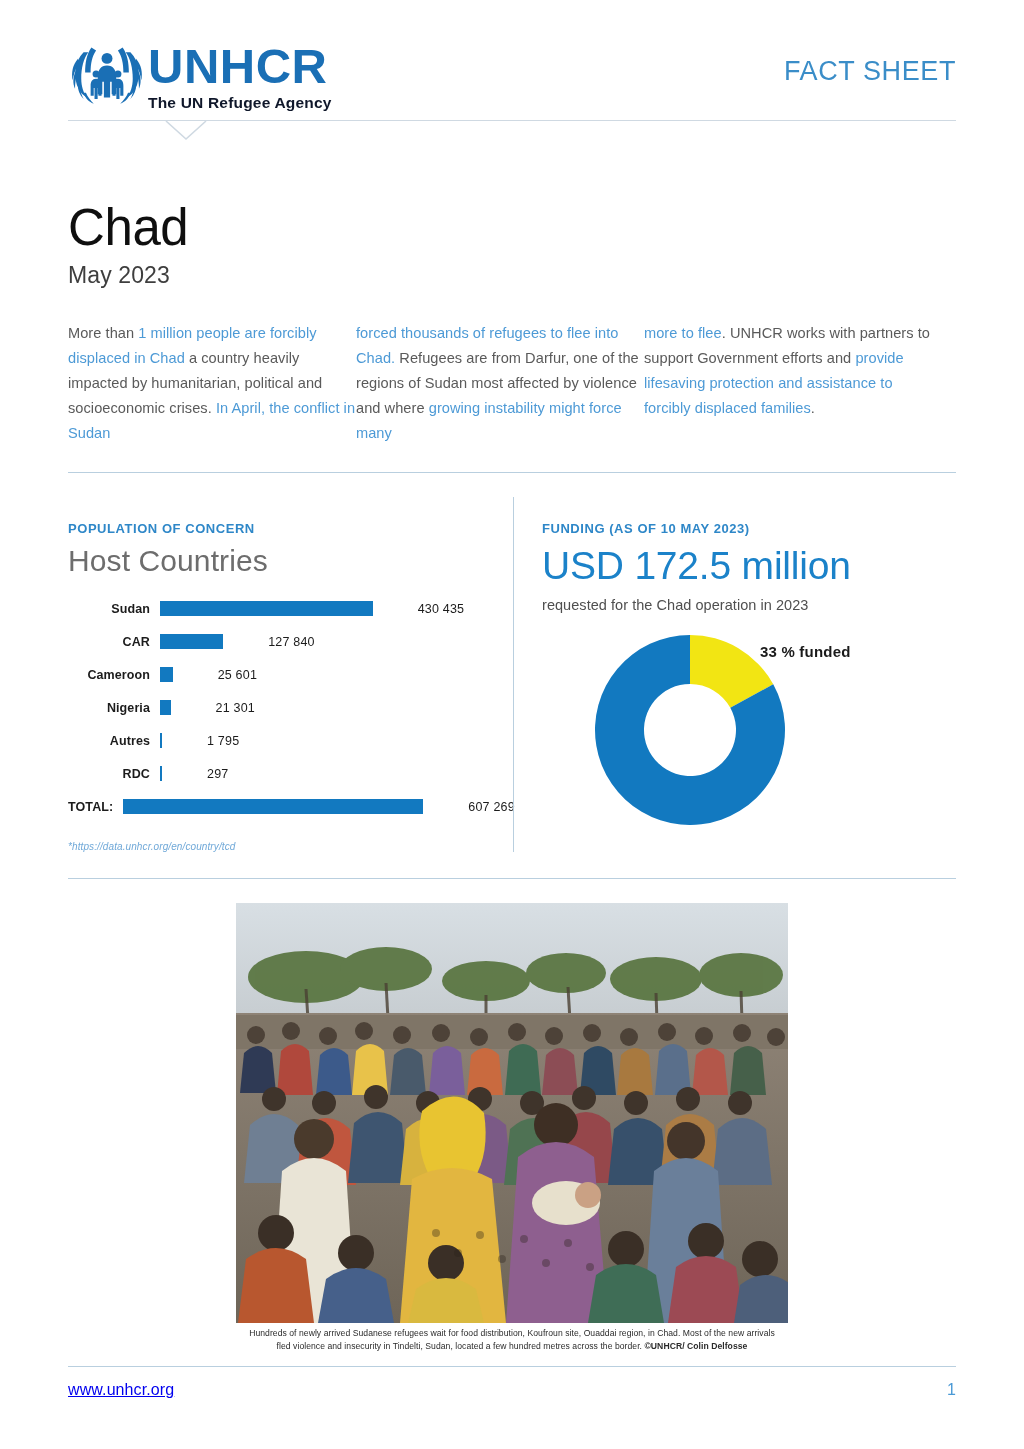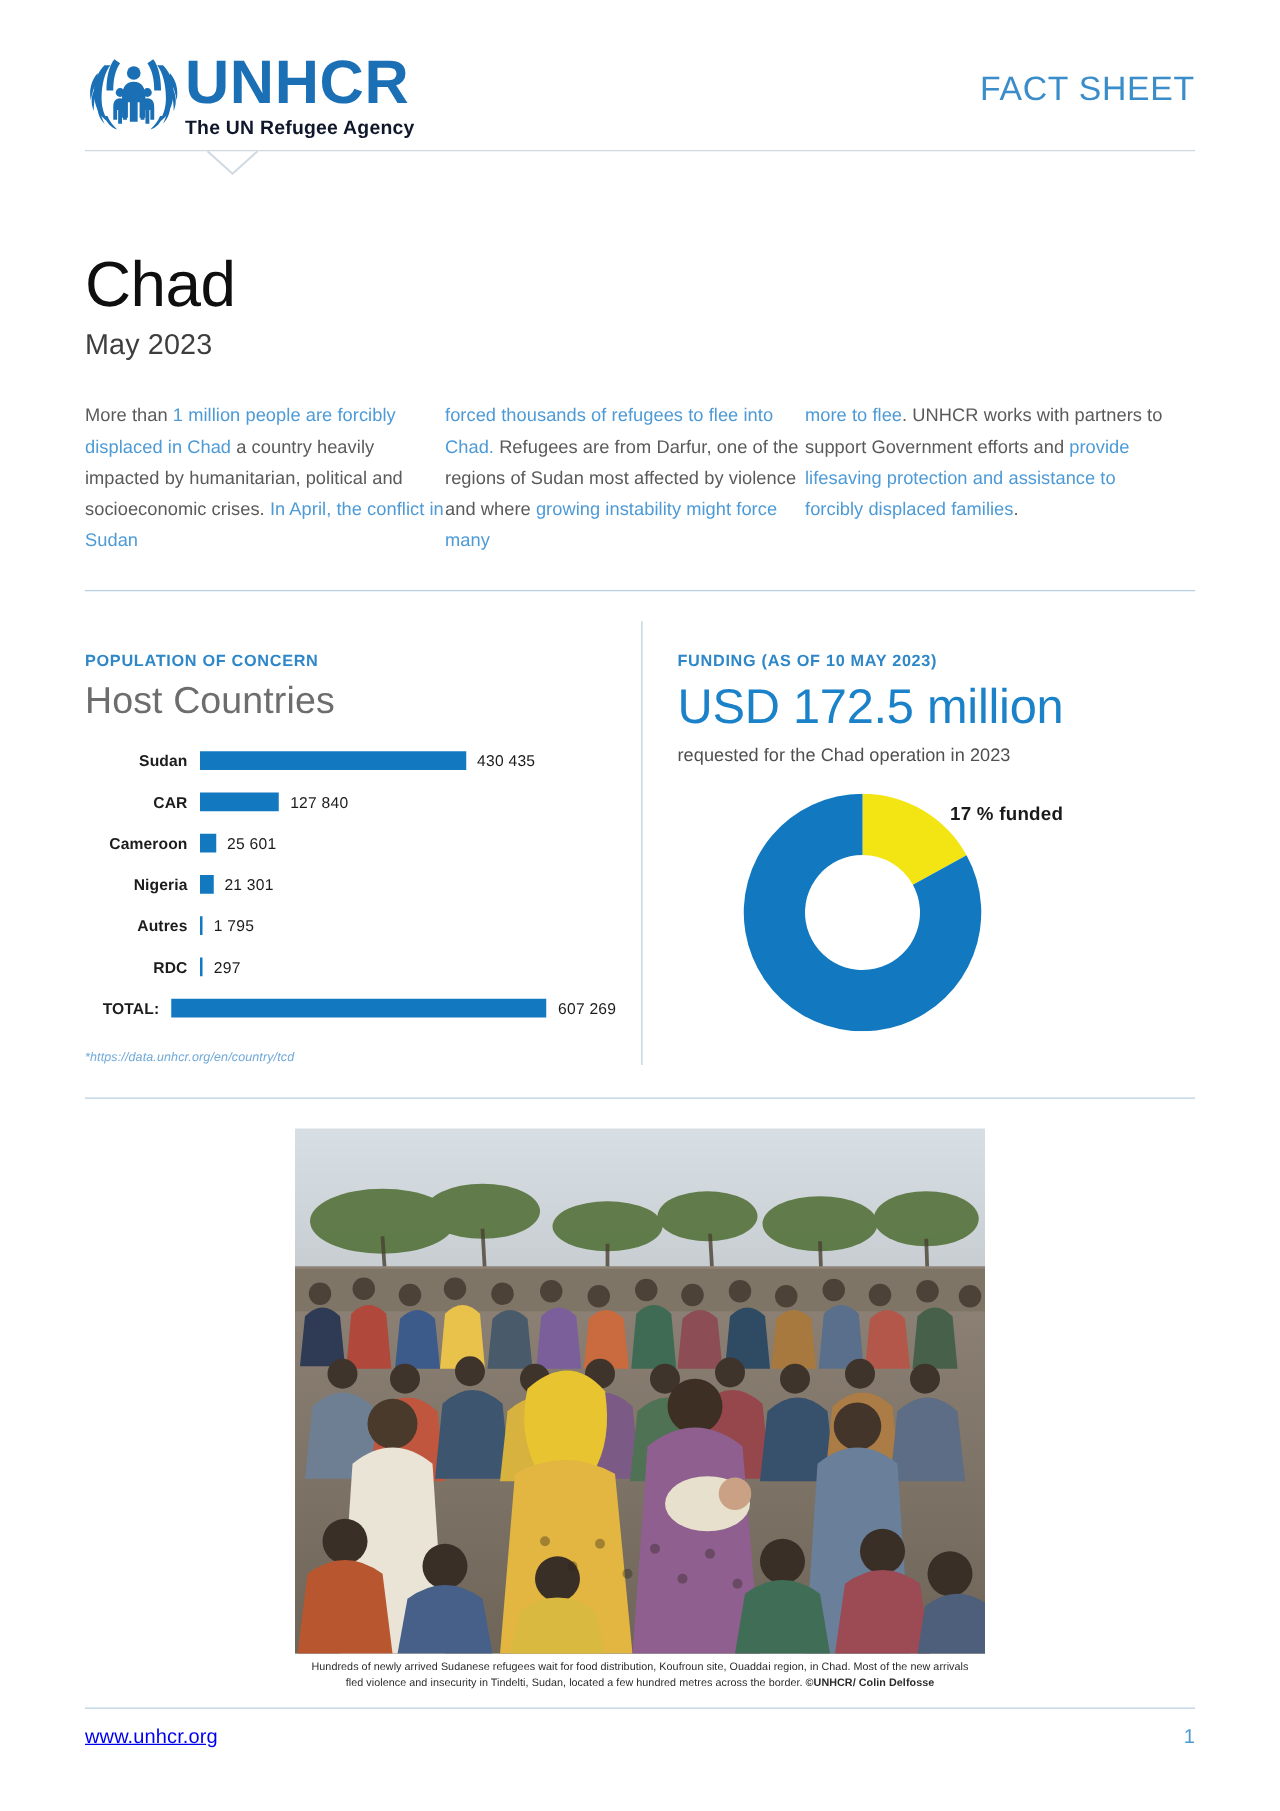--- a/index.html
+++ b/index.html
@@ -157,21 +157,21 @@
   .bar-label {
     width: 92px;
     text-align: right;
     font-size: 12.5px;
     font-weight: bold;
     color: #1c1c1c;
     padding-right: 10px;
     letter-spacing: 0.1px;
     white-space: nowrap;
   }
-  .bar-track { flex: 1; display: flex; align-items: center; }
+  .bar-track { flex: 1; display: flex; align-items: center; gap: 36px; }
   .bar-fill {
     height: 15px;
     background: #1279c0;
     min-width: 1px;
   }
   .bar-row.total .bar-fill { height: 15px; }
   .bar-value {
     font-size: 12.5px;
     color: #1c1c1c;
     margin-left: 9px;
@@ -384,21 +384,21 @@
       <div class="eyebrow">FUNDING (AS OF 10 MAY 2023)</div>
       <div class="funding-amount">USD 172.5 million</div>
       <div class="funding-sub">requested for the Chad operation in 2023</div>
       <div class="donut-wrap">
         <svg class="donut-svg" width="212" height="190" viewBox="0 0 212 190">
           <g id="donut-slices">
               <path d="M 100 0 A 95 95 0 0 1 183.24913460416704 49.23340096033706 L 140.31010728201773 72.8393309913211 A 46 46 0 0 0 100 49 Z" fill="#f2e513"></path>
               <path d="M 183.24913460416704 49.23340096033706 A 95 95 0 1 1 99.99999999999999 0 L 99.99999999999999 49 A 46 46 0 1 0 140.31010728201773 72.8393309913211 Z" fill="#1279c0"></path>
             </g>
         </svg>
-        <div class="donut-label">17 % funded</div>
+        <div class="donut-label">33 % funded</div>
       </div>
     </div>
   </div>
 
   <div class="section-rule"></div>
 
   <div class="photo-area">
     <div class="photo-frame">
       <div class="photo">
         <svg width="552" height="420" viewBox="0 0 552 420">

